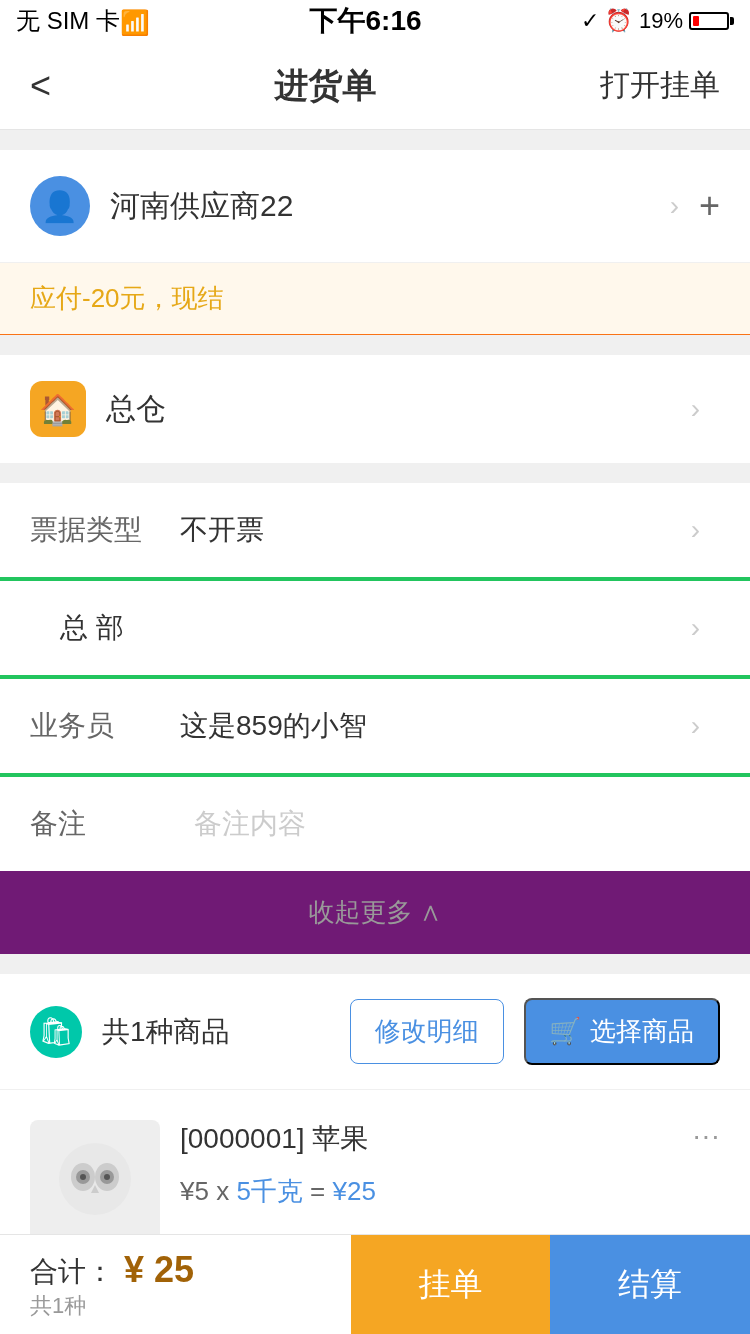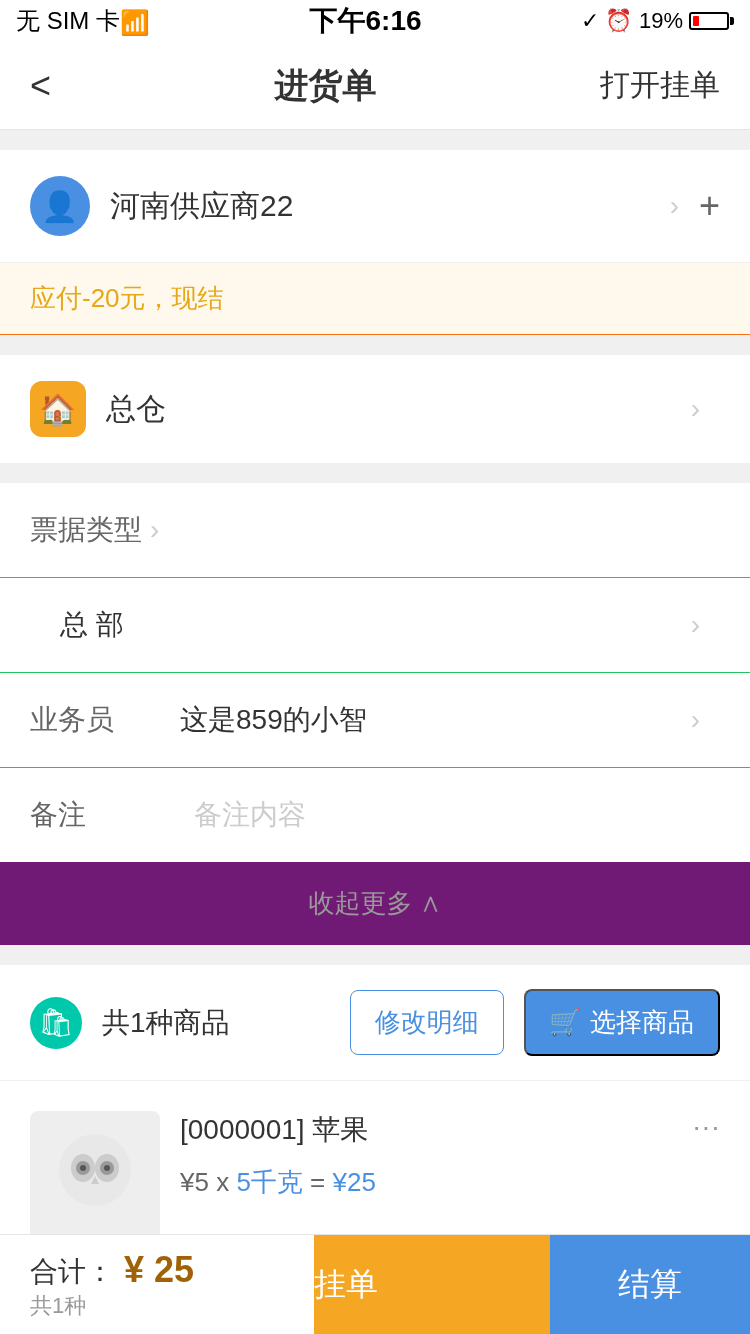--- a/index.html
+++ b/index.html
@@ -127,21 +127,21 @@
 
     
     .form-section {
       background: #fff;
       margin-bottom: 0;
     }
     .form-row {
       display: flex;
       align-items: center;
       padding: 28px 30px;
-      border-bottom: 1px solid #22c55e;
+      border-bottom: 4px solid #22c55e;
       cursor: pointer;
     }
     .form-row:last-child { border-bottom: none; }
     .form-label {
       font-size: 28px; color: #666; min-width: 120px;
     }
     .form-value {
       flex: 1; font-size: 28px; color: #333; margin-left: 30px;
     }
     .form-placeholder {
@@ -237,22 +237,22 @@
     .total-label {
       font-size: 28px; color: #333; display: flex; align-items: flex-end; gap: 10px;
     }
     .total-amount {
       font-size: 36px; font-weight: 600; color: #a16207;
     }
     .total-count {
       font-size: 22px; color: #999;
     }
     .btn-hang {
-      width: 236px; background: #F5A623; color: #fff;
-      font-size: 32px; display: flex; align-items: center; justify-content: flex-start;
+      width: 199px; background: #F5A623; color: #fff;
+      font-size: 32px; display: flex; align-items: center; justify-content: center;
       cursor: pointer;
     }
     .btn-checkout {
       width: 200px; background: #4A90E2; color: #fff;
       font-size: 32px; display: flex; align-items: center; justify-content: center;
       cursor: pointer;
     }
 
     .page-content {
       padding-bottom: 100px;
@@ -315,20 +315,21 @@
       <span class="chevron-right">›</span>
     </div>
   </div>
 
   <div class="section-gap"></div>
 
   <div class="form-section">
 
     <div class="form-row">
       <span class="form-label">票据类型</span>
+      <span class="form-value">不开票</span>
       <span class="chevron-right">›</span>
     </div>
 
     <div class="form-row">
       <span class="form-value">总 部</span>
       <span class="chevron-right">›</span>
     </div>
 
     <div class="form-row">
       <span class="form-label">业务员</span>

